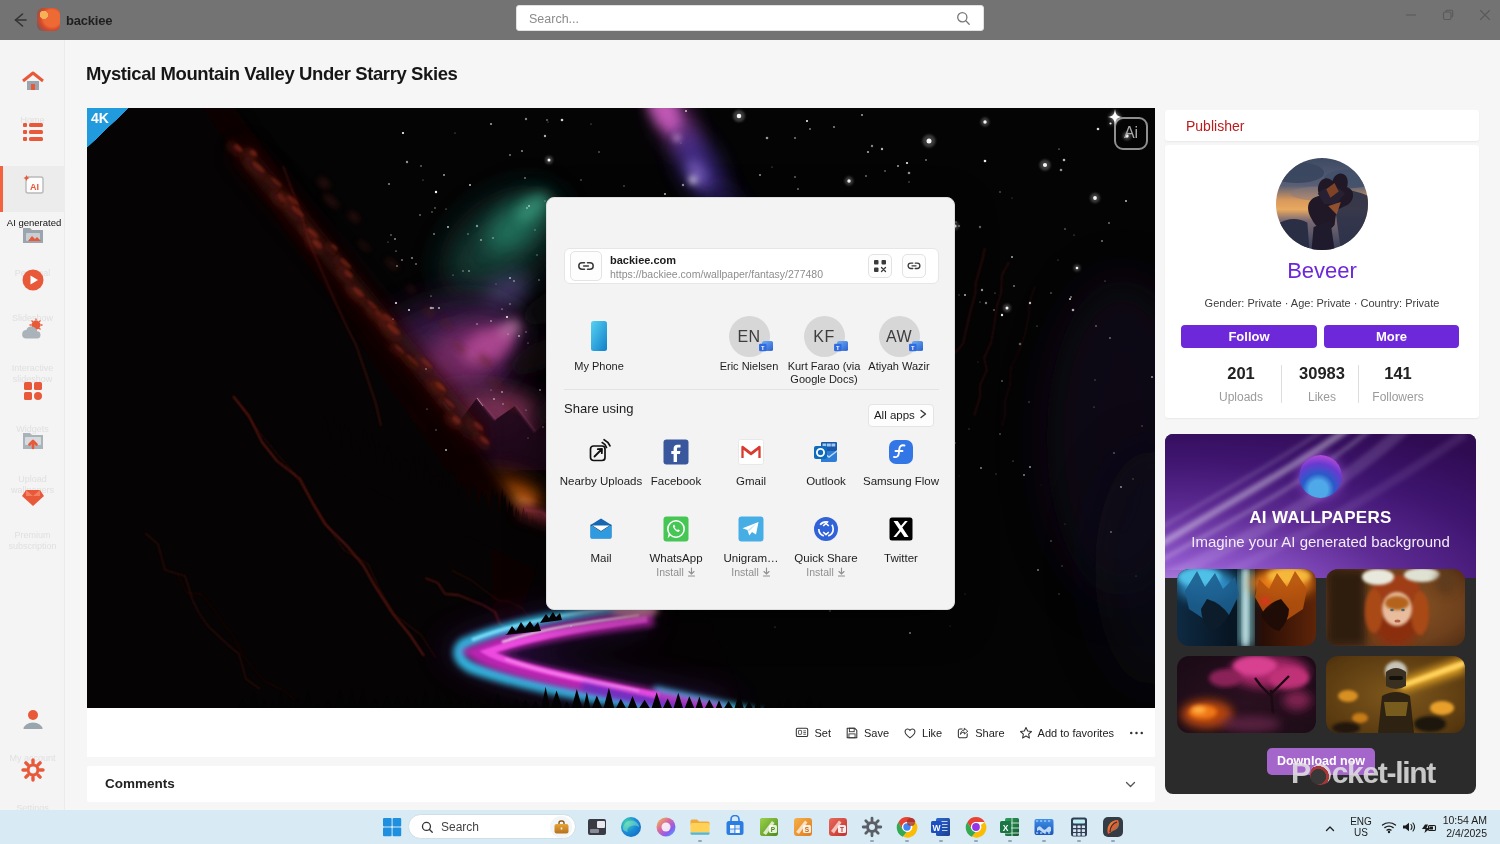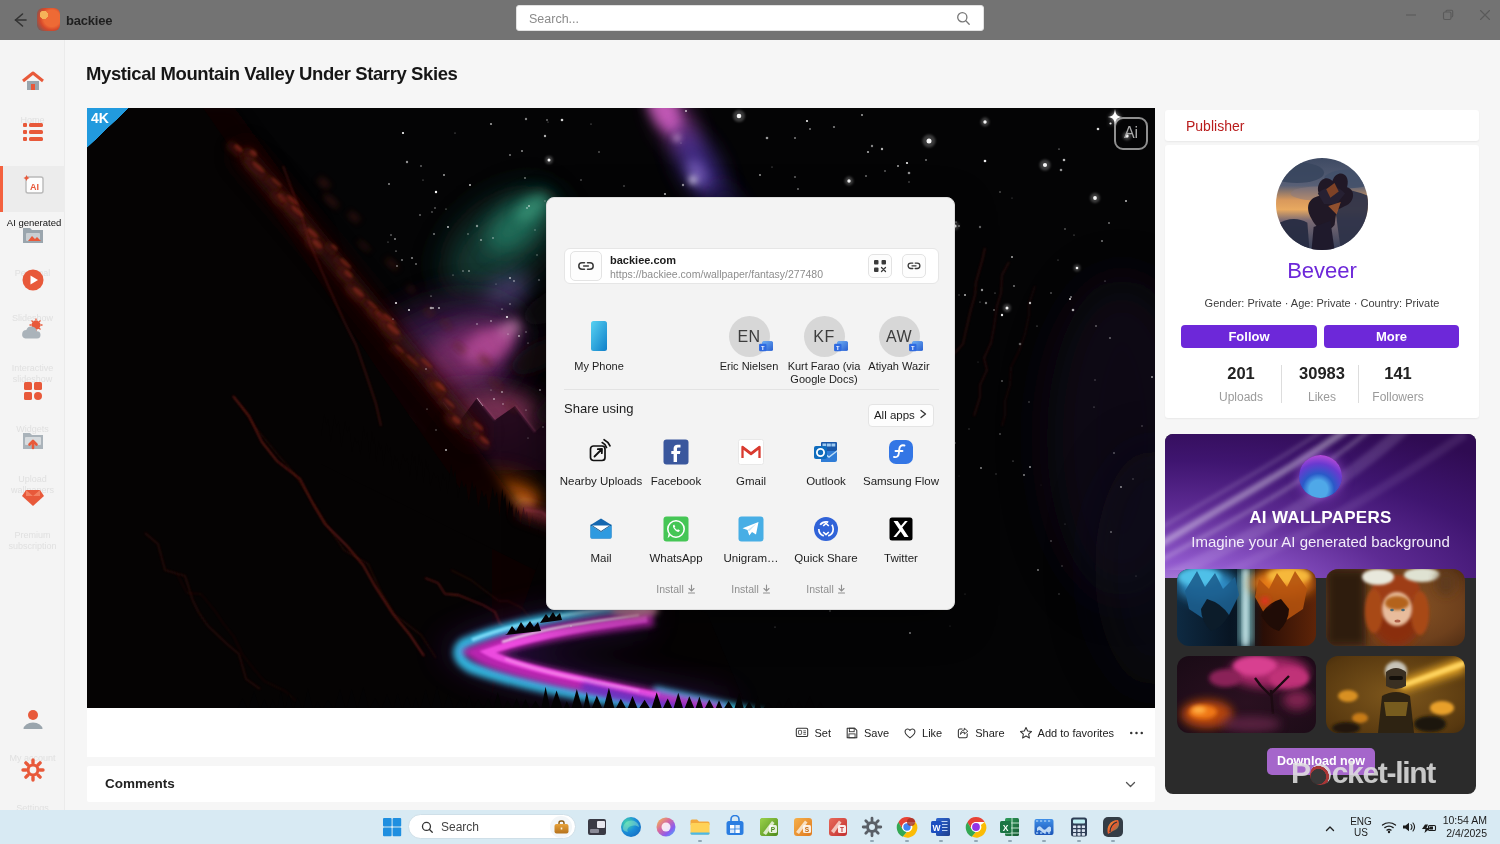--- a/index.html
+++ b/index.html
@@ -70,21 +70,21 @@
 #cpbtn{right:28px}
 .contact{position:absolute;top:118px;width:80px;text-align:center}
 .cav{position:relative;width:41px;height:41px;border-radius:50%;background:#d7d7d7;margin:0 auto;color:#3d3d3d;font-size:16px;text-align:center;line-height:41px;letter-spacing:.5px}
 .cbadge{position:absolute;right:-4px;bottom:-1px}
 .cname{font-size:11px;color:#1d1d1d;line-height:13px;margin-top:3px}
 #dlgdiv2{position:absolute;left:17px;top:191px;width:375px;height:1px;background:#e3e3e3}
 #shareusing{position:absolute;left:17px;top:203px;font-size:13px;color:#1b1b1b}
 #allapps{position:absolute;right:20px;top:206px;width:66px;height:23px;background:#fdfdfd;border:1px solid #e4e4e4;border-radius:4px;font-size:11.5px;color:#1b1b1b;text-align:center;line-height:21px}
 .app{position:absolute;width:84px;text-align:center}
 .app .nm{font-size:11.5px;color:#1d1d1d;margin-top:5px;line-height:13px}
-.app .inst{font-size:10.5px;color:#8f8f8f;margin-top:18px}
+.app .inst{font-size:10.5px;color:#8f8f8f;margin-top:1px}
 .appic{display:block;margin:0 auto}
 
 #taskbar{position:absolute;left:0;top:810px;width:1500px;height:34px;background:#d8eaf3}
 .tico{position:absolute;top:815px;width:24px;height:24px}
 .tdot{position:absolute;top:840px;width:4px;height:2px;border-radius:2px;background:#93a8b6}
 #tsearch{position:absolute;left:408px;top:814px;width:168px;height:25px;background:#fff;border:1px solid #cfdfe8;border-radius:13px}
 #tsearch .tx{position:absolute;left:32px;top:5px;font-size:12px;color:#444}
 .trtxt{position:absolute;font-size:10px;color:#1c1c1c;line-height:11px;text-align:center}
 #clock{position:absolute;right:13px;top:814px;font-size:10.5px;color:#1c1c1c;line-height:13px;text-align:right}
 </style></head>

